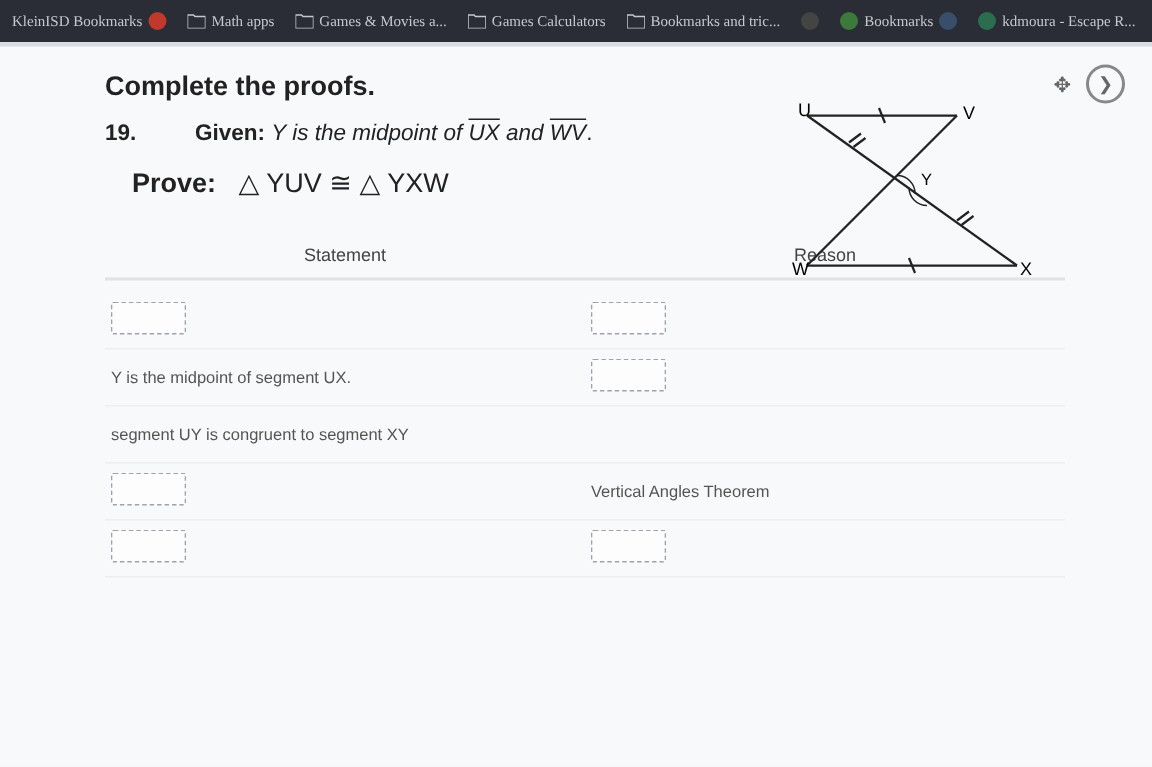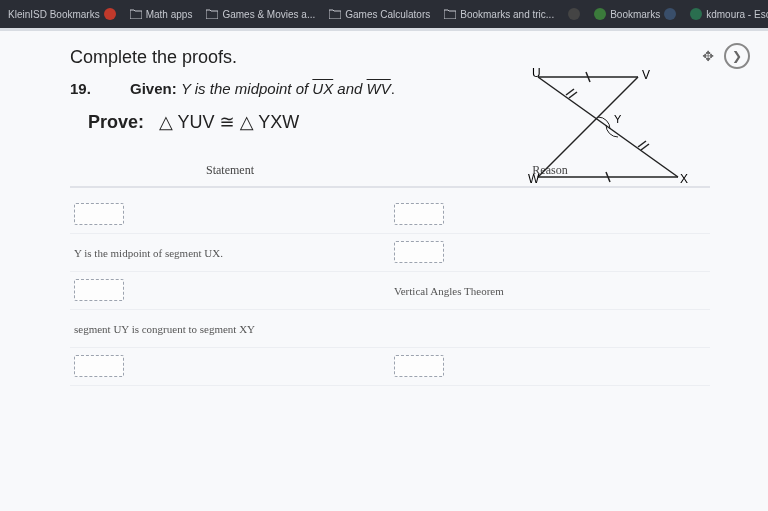--- a/index.html
+++ b/index.html
@@ -12,20 +12,21 @@
     }
     .bookmarks-bar {
       height: 28px;
       background: #2a2d35;
       display: flex;
       align-items: center;
       padding: 0 8px;
       gap: 14px;
       font-size: 10px;
       color: #c5c8cf;
+      font-family: Liberation Serif, serif;
     }
     .bookmark-item {
       display: flex;
       align-items: center;
       gap: 4px;
       white-space: nowrap;
     }
     .folder-icon {
       width: 12px;
       height: 10px;
@@ -61,21 +62,21 @@
       align-items: center;
       justify-content: center;
       color: #666;
       background: transparent;
       font-size: 12px;
     }
     .move-icon { font-size: 14px; color: #666; }
     .problem-header { margin-bottom: 10px; }
     .title {
       font-size: 18px;
-      font-weight: normal;
+      font-weight: bold;
       color: #222;
       margin-bottom: 12px;
     }
     .given-line {
       font-size: 15px;
       color: #222;
       margin-bottom: 14px;
     }
     .given-line b { font-weight: bold; margin-left: 35px; }
     .overline {
@@ -96,41 +97,39 @@
     }
     .proof-table {
       margin-top: 30px;
       width: 640px;
     }
     .table-header {
       display: flex;
       border-bottom: 2px solid #e0e2e8;
       padding-bottom: 8px;
       margin-bottom: 8px;
-      font-family: Liberation Serif, serif;
     }
     .col-statement {
       flex: 1;
       text-align: center;
       font-size: 12px;
       color: #444;
     }
     .col-reason {
       flex: 1;
       text-align: center;
       font-size: 12px;
       color: #444;
     }
     .table-row {
       display: flex;
       align-items: center;
       min-height: 38px;
       border-bottom: 1px solid #eceef2;
       padding: 6px 0;
-      font-family: Liberation Serif, serif;
     }
     .cell-statement {
       flex: 1;
       font-size: 11px;
       color: #555;
       padding-left: 4px;
     }
     .cell-reason {
       flex: 1;
       font-size: 11px;
@@ -256,33 +255,33 @@
     </div>
 
     <div class="table-row">
       <div class="cell-statement">Y is the midpoint of segment UX.</div>
       <div class="cell-reason">
         <span class="drop-box"></span>
       </div>
     </div>
 
     <div class="table-row">
-      <div class="cell-statement">
-        <span class="drop-box"></span>
-      </div>
-      <div class="cell-reason">Vertical Angles Theorem</div>
-    </div>
-
-    <div class="table-row">
       <div class="cell-statement">segment UY is congruent to segment XY</div>
       <div class="cell-reason"></div>
     </div>
 
     <div class="table-row">
       <div class="cell-statement">
         <span class="drop-box"></span>
       </div>
+      <div class="cell-reason">Vertical Angles Theorem</div>
+    </div>
+
+    <div class="table-row">
+      <div class="cell-statement">
+        <span class="drop-box"></span>
+      </div>
       <div class="cell-reason">
         <span class="drop-box"></span>
       </div>
     </div>
   </div>
 </div>
 
 </body></html>

